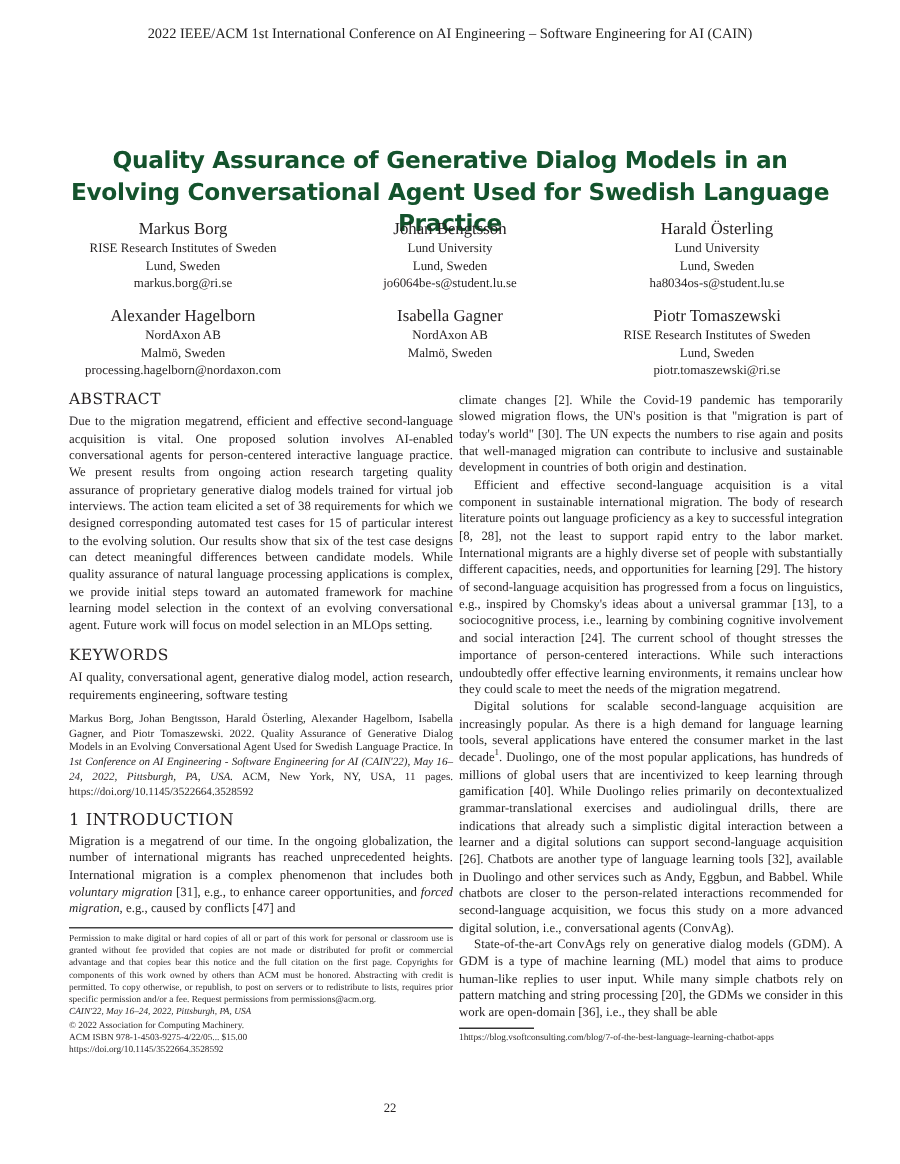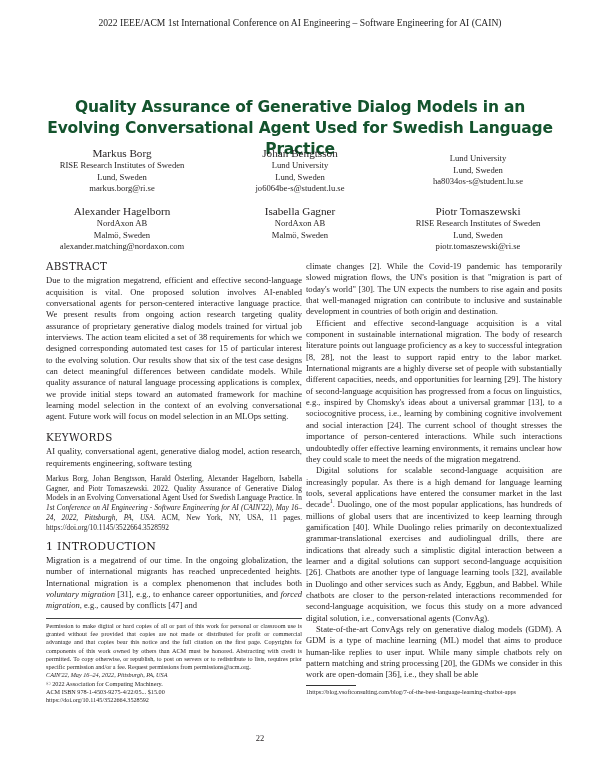--- a/index.html
+++ b/index.html
@@ -6,21 +6,21 @@
   body { width:600px; height:776px; position:relative; overflow:hidden;
          font-family:"Liberation Serif", serif; color:#231f20; }
   .running-head { position:absolute; top:17px; left:0; width:600px; text-align:center;
          font-size:9.6px; color:#222; }
   .title { position:absolute; top:97px; left:40px; width:520px; text-align:center;
          font-family:"DejaVu Sans", sans-serif; font-weight:bold; font-size:15.5px; line-height:21px;
          letter-spacing:-0.2px; color:#14532d; }
   .authors { position:absolute; left:0; width:600px; display:flex; justify-content:center; }
   .author { width:178px; text-align:center; font-size:8.6px; line-height:11.6px; }
   .author .name { font-size:11.2px; line-height:14px; }
-  .row1 { top:146px;align-items:center; }
+  .row1 { top:146px; }
   .row2 { top:204px; }
   .col { position:absolute; top:261px; width:256px; font-size:8.55px; line-height:11.35px; text-align:justify; }
   .col.left { left:46px; }
   .col.right { left:306px; }
   h2 { font-family:"DejaVu Serif", serif; font-size:10.3px; font-weight:normal; margin:0 0 3px 0; letter-spacing:0.3px; }
   p { margin:0; }
   .indent { text-indent:10px; }
   .kw { margin-bottom:5px; }
   .refhead { font-weight:bold; font-size:7.4px; line-height:9.5px; }
   .ref { font-size:7.4px; line-height:9.8px; margin-bottom:8px; }
@@ -47,32 +47,33 @@
     <div>Lund, Sweden</div>
     <div>markus.borg@ri.se</div>
   </div>
   <div class="author">
     <div class="name">Johan Bengtsson</div>
     <div>Lund University</div>
     <div>Lund, Sweden</div>
     <div>jo6064be-s@student.lu.se</div>
   </div>
   <div class="author">
+    <div class="name">Harald Österling</div>
     <div>Lund University</div>
     <div>Lund, Sweden</div>
     <div>ha8034os-s@student.lu.se</div>
   </div>
 </div>
 
 <div class="authors row2">
   <div class="author">
     <div class="name">Alexander Hagelborn</div>
     <div>NordAxon AB</div>
     <div>Malmö, Sweden</div>
-    <div>alexander.matching@nordaxon.com</div>
+    <div>processing.hagelborn@nordaxon.com</div>
   </div>
   <div class="author">
     <div class="name">Isabella Gagner</div>
     <div>NordAxon AB</div>
     <div>Malmö, Sweden</div>
   </div>
   <div class="author">
     <div class="name">Piotr Tomaszewski</div>
     <div>RISE Research Institutes of Sweden</div>
     <div>Lund, Sweden</div>

